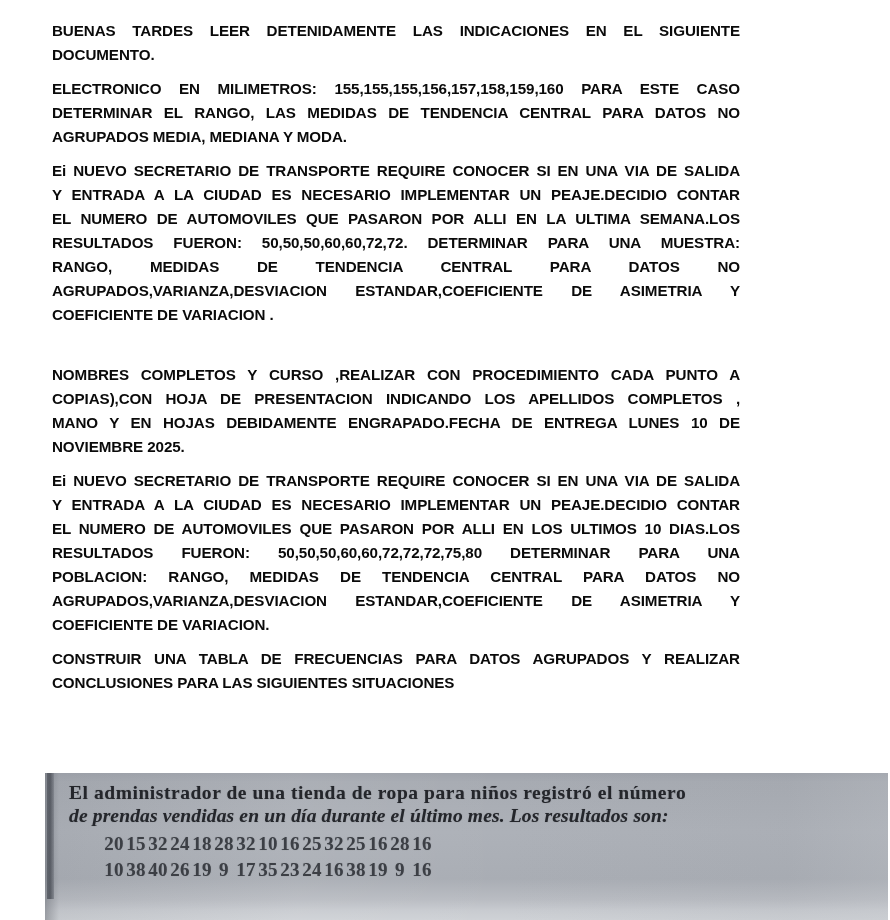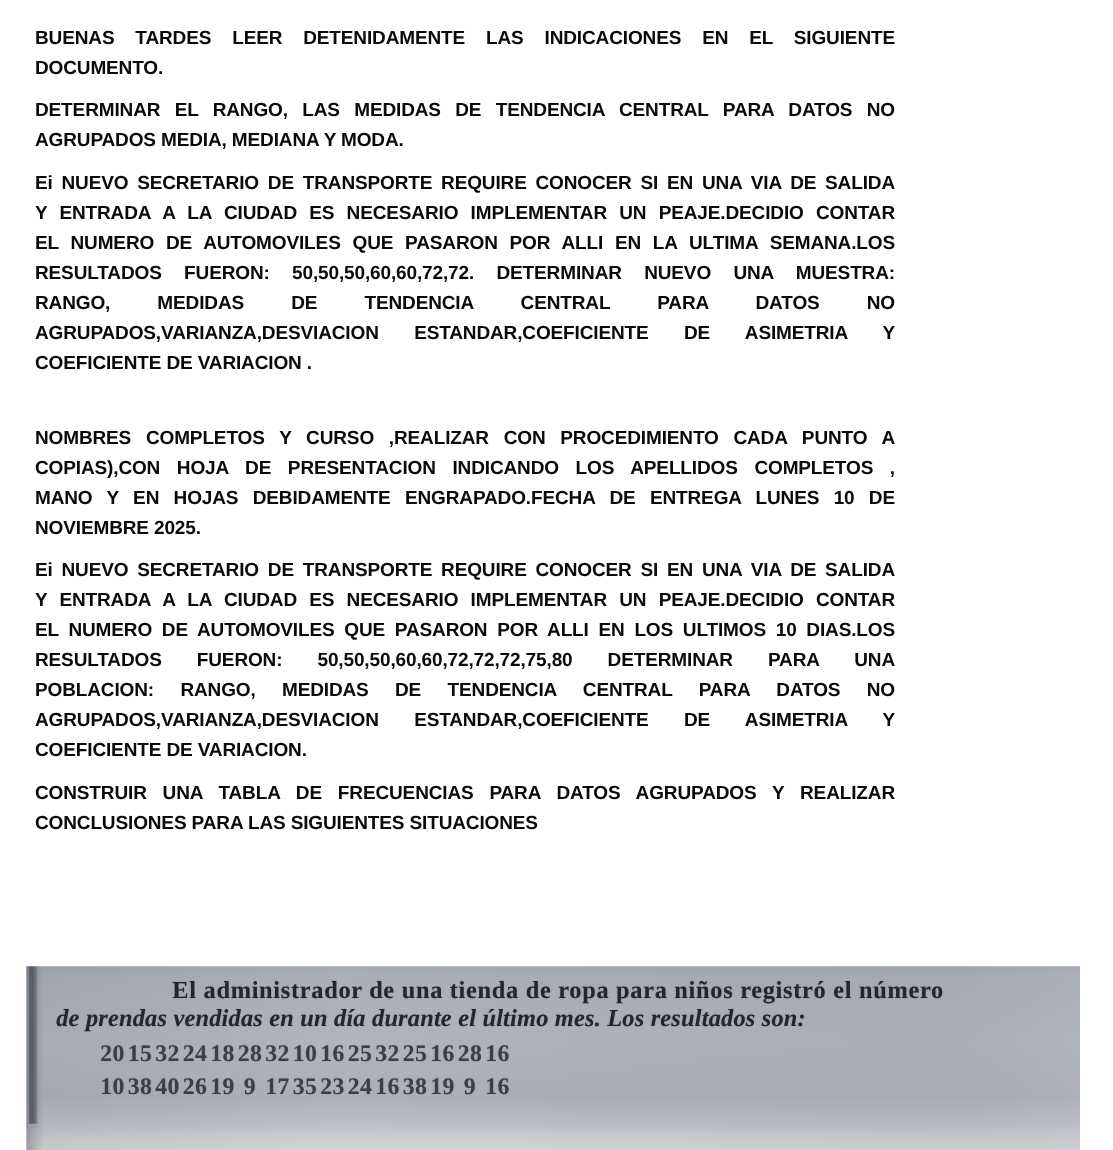--- a/index.html
+++ b/index.html
@@ -15,20 +15,21 @@
     overflow: hidden;
     font-family: "Liberation Sans", sans-serif;
     color: #000000;
     position: relative;
   }
 
   .doc {
     position: relative;
     width: 744px;
     height: 920px;
+    margin-left: 24px;
   }
 
   .text-body {
     padding: 19px 28px 0 28px;
   }
 
   p.para {
     margin: 0 0 10px 0;
     font-size: 15.2px;
     line-height: 24px;
@@ -103,21 +104,21 @@
     color: #24262b;
   }
   .photo-line {
     font-size: 19.5px;
     line-height: 23px;
     font-weight: bold;
     white-space: nowrap;
     letter-spacing: 0.2px;
     text-shadow: 0 0 1px rgba(40,42,48,0.35);
   }
-  .photo-line.l1 { letter-spacing: 0.55px; text-align: center; }
+  .photo-line.l1 { letter-spacing: 0.55px; }
   .photo-line.l2 { letter-spacing: 0.15px; font-style: italic; }
 
   .num-row {
     display: flex;
     justify-content: flex-start;
     padding: 0 64px 0 34px;
     margin-top: 6px;
     font-family: "Liberation Serif", serif;
     font-size: 19px;
     font-weight: bold;
@@ -145,29 +146,30 @@
 
   <div class="text-body">
 
     <p class="para">
       <span class="jline">BUENAS TARDES LEER DETENIDAMENTE LAS INDICACIONES EN EL SIGUIENTE</span>
       <span class="jline last">DOCUMENTO.</span>
     </p>
 
 
     <p class="para">
+      <span class="jline">ELECTRONICO EN MILIMETROS: 155,155,155,156,157,158,159,160 PARA ESTE CASO</span>
       <span class="jline">DETERMINAR EL RANGO, LAS MEDIDAS DE TENDENCIA CENTRAL PARA DATOS NO</span>
       <span class="jline last">AGRUPADOS MEDIA, MEDIANA Y MODA.</span>
     </p>
 
     <p class="para">
       <span class="jline">Ei NUEVO SECRETARIO DE TRANSPORTE REQUIRE CONOCER SI EN UNA VIA DE SALIDA</span>
       <span class="jline">Y ENTRADA A LA CIUDAD ES NECESARIO IMPLEMENTAR UN PEAJE.DECIDIO CONTAR</span>
       <span class="jline">EL NUMERO DE AUTOMOVILES QUE PASARON POR ALLI EN LA ULTIMA SEMANA.LOS</span>
-      <span class="jline">RESULTADOS FUERON: 50,50,50,60,60,72,72. DETERMINAR NUEVO UNA MUESTRA:</span>
+      <span class="jline">RESULTADOS FUERON: 50,50,50,60,60,72,72. DETERMINAR PARA UNA MUESTRA:</span>
       <span class="jline">RANGO, MEDIDAS DE TENDENCIA CENTRAL PARA DATOS NO</span>
       <span class="jline">AGRUPADOS,VARIANZA,DESVIACION ESTANDAR,COEFICIENTE DE ASIMETRIA Y</span>
       <span class="jline last">COEFICIENTE DE VARIACION .</span>
     </p>
 
     <div class="spacer-block"></div>
 
     <p class="para">
       <span class="jline">NOMBRES COMPLETOS  Y CURSO ,REALIZAR CON PROCEDIMIENTO CADA PUNTO A</span>
       <span class="jline">COPIAS),CON HOJA DE PRESENTACION  INDICANDO LOS APELLIDOS COMPLETOS ,</span>

